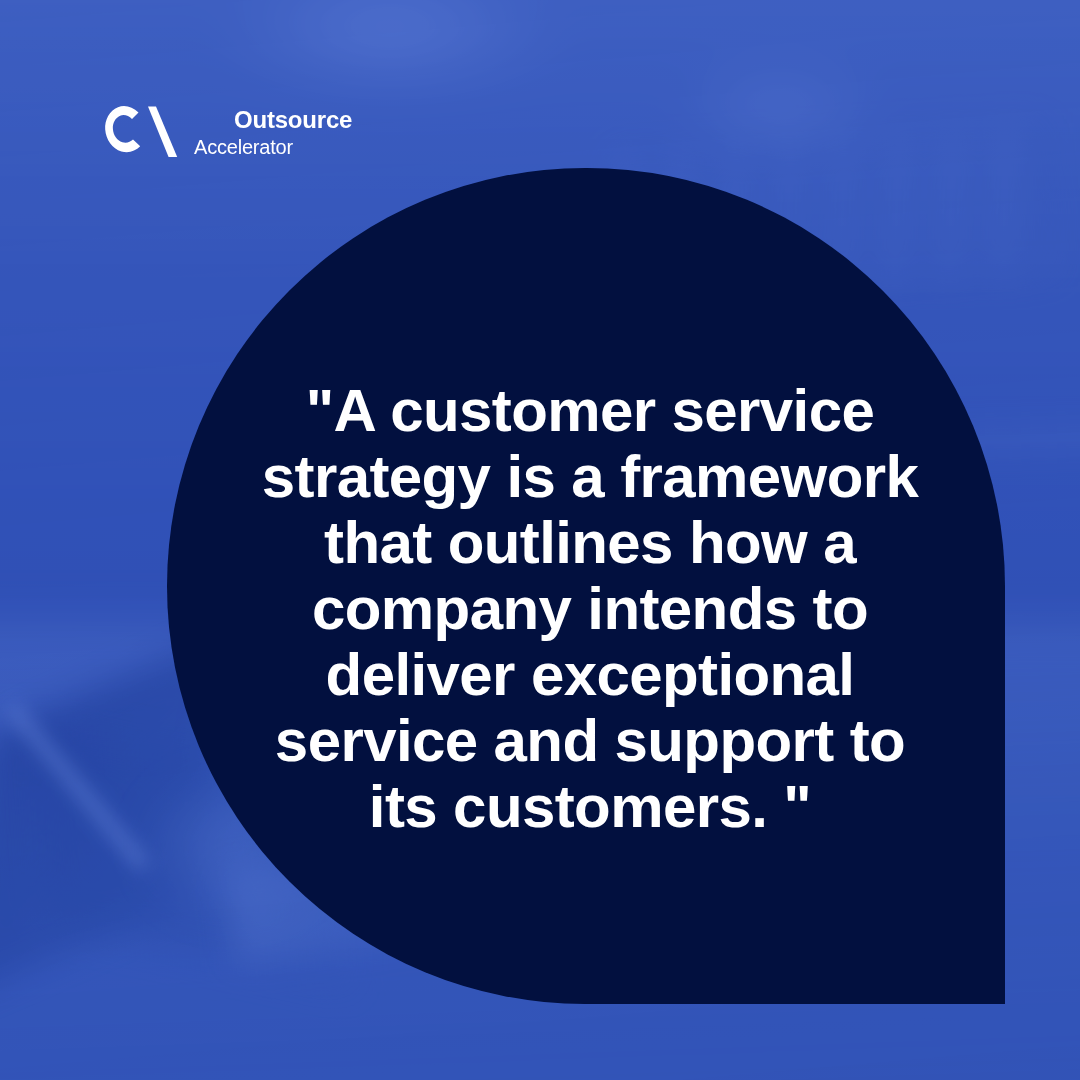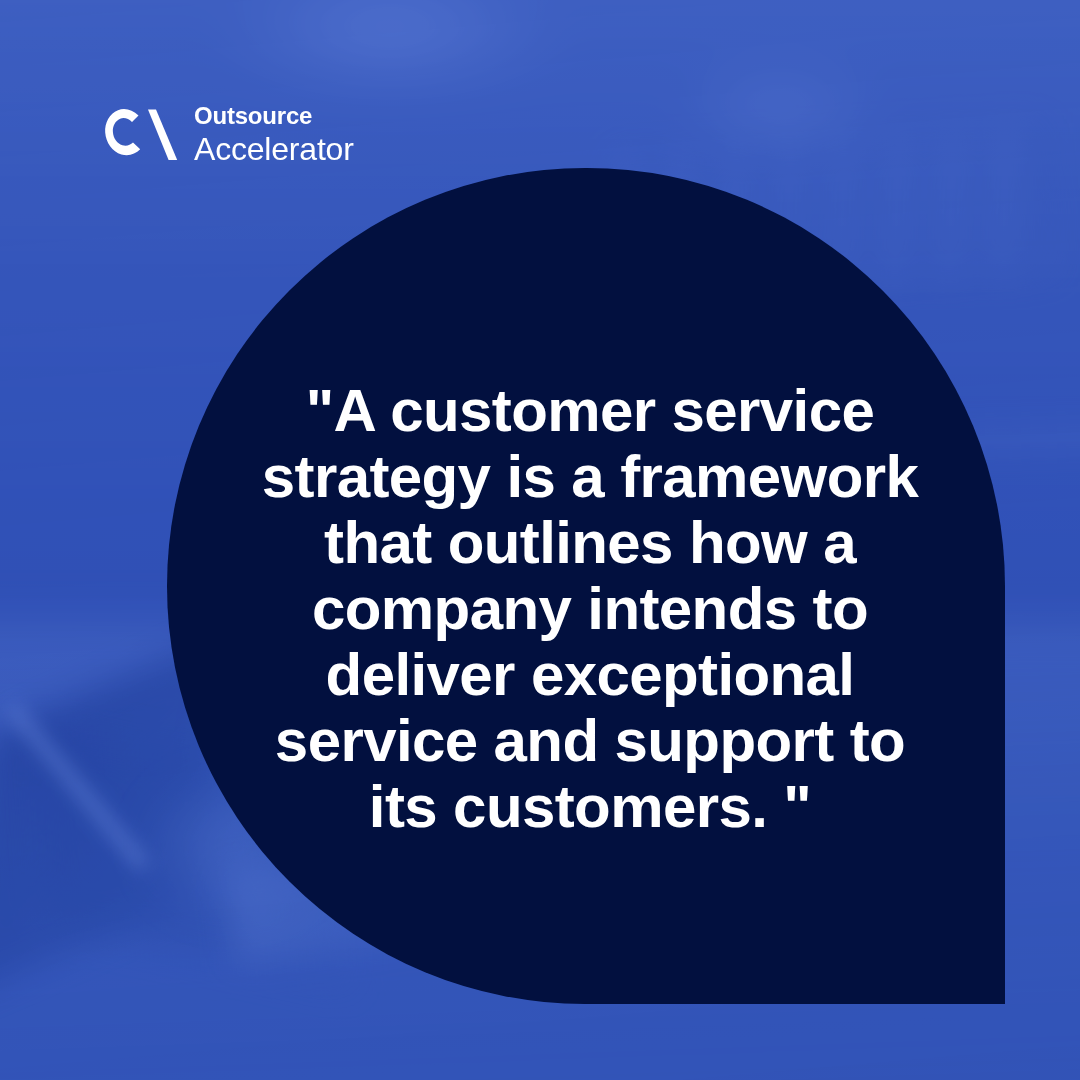--- a/index.html
+++ b/index.html
@@ -156,23 +156,24 @@
     flex-direction: column;
     justify-content: center;
     color: #ffffff;
     line-height: 1.0;
   }
   .logo-line1 {
     font-size: 24px;
     font-weight: bold;
     letter-spacing: -0.2px;
     margin-bottom: 5px;
+    margin-left: 40px;
   }
   .logo-line2 {
-    font-size: 32px;
+    font-size: 20px;
     font-weight: normal;
     letter-spacing: -0.2px;
   }
 
   
   .quote-text {
     position: absolute;
     left: 195px;
     top: 378px;
     width: 790px;

